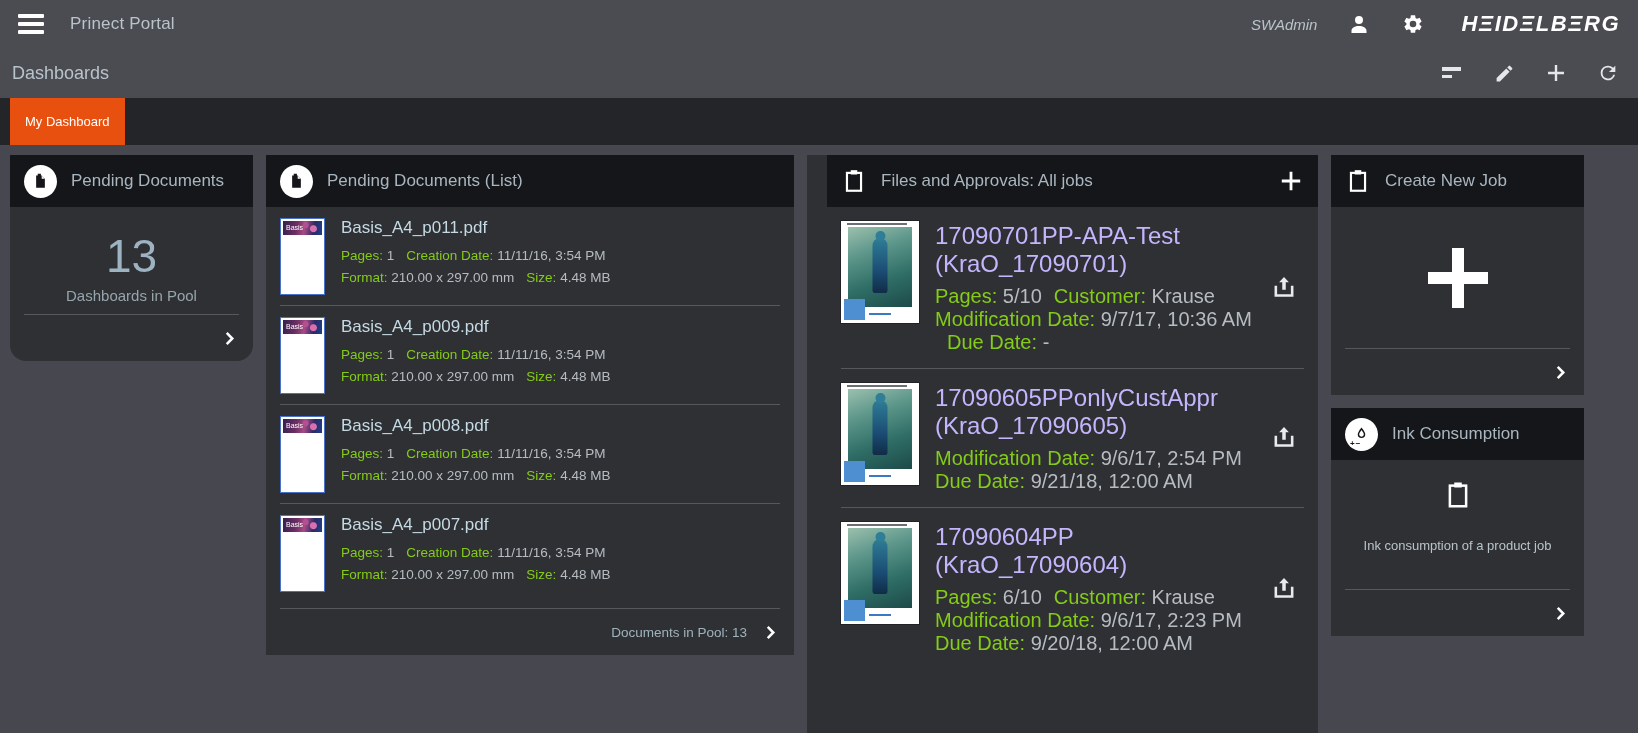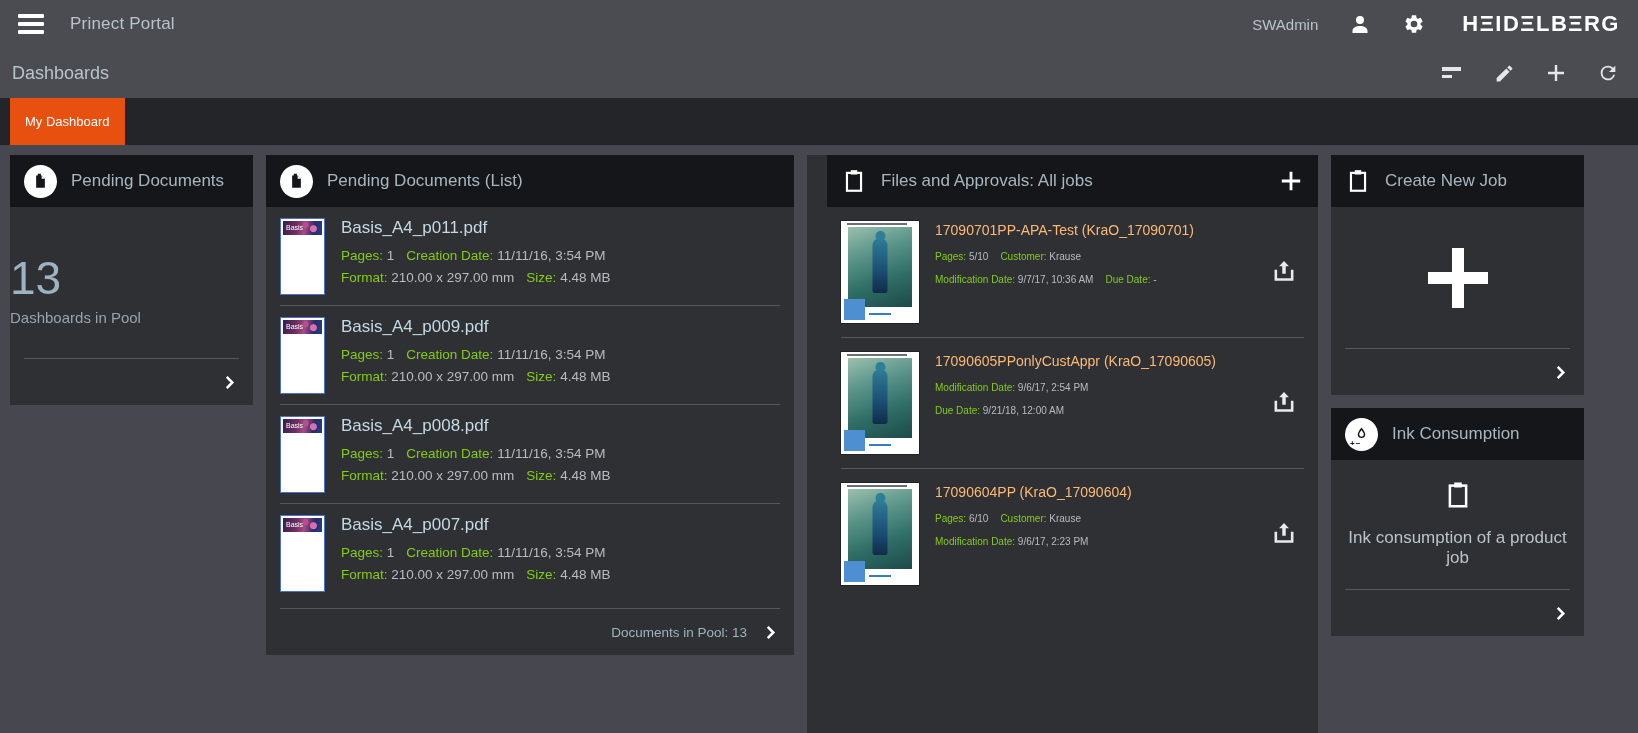--- a/index.html
+++ b/index.html
@@ -7,21 +7,21 @@
   body {
     background:#47484f;
     font-family:"Liberation Sans", sans-serif;
     color:#c3ccd2;
   }
   
   .topbar { height:48px; background:#4a4c52; display:flex; align-items:center; padding:0 18px; }
   .hamburger { width:26px; height:20px; display:flex; flex-direction:column; justify-content:space-between; cursor:pointer; }
   .hamburger span { display:block; height:4px; background:#fff; border-radius:1px; }
   .app-title { color:#b9c3ca; font-size:17px; margin-left:26px; letter-spacing:.2px; }
-  .topbar-right { margin-left:auto; display:flex; align-items:center; gap:30px; }
+  .topbar-right { margin-left:auto; display:flex; align-items:center; gap:30px;font-style:italic; }
   .user-name { color:#b9c3ca; font-size:15px; }
   .tb-icon { width:24px; height:24px; display:flex; align-items:center; justify-content:center; cursor:pointer; }
   .logo { color:#fff; font-weight:700; font-size:22px; letter-spacing:1.5px; margin-left:6px; }
 
   
   .navbar { height:50px; background:#4a4c52; display:flex; align-items:center; padding:0 18px 0 12px; }
   .nav-title { color:#b9c3ca; font-size:18px; }
   .nav-icons { margin-left:auto; display:flex; align-items:center; gap:28px; }
   .filter-glyph { width:20px; height:14px; position:relative; }
   .filter-glyph i { position:absolute; left:0; height:3.5px; background:#e4e7e9; display:block; }
@@ -40,28 +40,28 @@
   .card-header { height:52px; background:#141619; flex:none; display:flex; align-items:center;
                  gap:14px; padding:0 14px; color:#a9b6bf; font-size:17px; }
   .circle-icon { width:33px; height:33px; border-radius:50%; background:#fff; flex:none;
                  display:flex; align-items:center; justify-content:center; position:relative; }
   .divider { border-top:1px solid #55585d; margin:0 14px; flex:none; }
   .card-footer { height:46px; flex:none; display:flex; align-items:center; justify-content:flex-end;
                  gap:14px; padding:0 14px; color:#a3b3bb; font-size:13.5px; }
   .chev { cursor:pointer; display:flex; }
 
   
-  .card-pending { width:243px; height:250px; }
+  .card-pending { width:243px; height:206px;border-radius:16px; }
   .card-list    { width:528px; height:500px; }
   .card-files   { width:511px; height:648px;padding-left:20px; }
   .card-create  { width:253px; height:240px; }
   .card-ink     { width:253px; height:228px; }
 
   
-  .count-area { flex:1; display:flex; flex-direction:column; align-items:flex-start; justify-content:center; gap:8px;margin-top:16px; }
+  .count-area { flex:1; display:flex; flex-direction:column; align-items:center; justify-content:center; gap:8px;margin-top:16px; }
   .big-count { font-size:46px; font-weight:400; color:#9db3c2; line-height:1; }
   .count-label { font-size:15px; color:#97a5ad; }
 
   
   .plist-row { display:flex; gap:16px; padding:11px 14px 10px; cursor:pointer; }
   .doc-thumb { width:45px; height:77px; background:#fff; border:1px solid #4a72c8; position:relative; flex:none; }
   .doc-banner { position:absolute; top:2px; left:2px; right:2px; height:14px;
     background:
       radial-gradient(circle at 78% 55%, #d86fae 0 3px, rgba(0,0,0,0) 4px),
       radial-gradient(circle at 58% 30%, #b44f92 0 2.5px, rgba(0,0,0,0) 3.5px),
@@ -83,33 +83,33 @@
     background:linear-gradient(160deg,#9cc0ae 0%,#5f988c 30%,#2f6e66 65%,#1d4a49 100%); overflow:hidden; }
   .job-fig { position:absolute; left:50%; top:14%; transform:translateX(-50%);
     width:15px; height:55px; border-radius:8px 8px 3px 3px;
     background:linear-gradient(#2f7d96,#1b4d74 60%,#102c47); }
   .job-fig::before { content:""; position:absolute; top:-7px; left:2.5px; width:10px; height:10px;
     border-radius:50%; background:#2f7d96; }
   .job-topline { position:absolute; top:2px; left:6px; right:12px; height:2px; background:#6b6f73; }
   .job-swatch { position:absolute; left:3px; bottom:3px; width:21px; height:21px; background:#4e8fd2; }
   .job-logoline { position:absolute; bottom:8px; left:50%; transform:translateX(-50%);
     width:22px; height:2px; background:#3a7ac0; }
-  .jname { font-size:14px; color:#fdba74; margin:1px 0 7px; }
-  .jmeta { font-size:10px; line-height:23px; color:#b6bcc1; }
+  .jname { font-size:24px; color:#c4b5fd; margin:1px 0 7px; }
+  .jmeta { font-size:20px; line-height:23px; color:#b6bcc1; }
   .upload-btn { margin-left:auto; align-self:center; cursor:pointer; display:flex; flex:none; }
 
   
   .plus-area { flex:1; display:flex; align-items:center; justify-content:center; cursor:pointer; }
   .big-plus { position:relative; width:60px; height:60px; }
   .big-plus::before { content:""; position:absolute; top:24px; left:0; width:60px; height:12px; background:#fff; }
   .big-plus::after  { content:""; position:absolute; left:24px; top:0; height:60px; width:12px; background:#fff; }
 
   
   .ink-body { flex:1; display:flex; flex-direction:column; align-items:center; padding-top:20px; }
-  .ink-desc { margin-top:18px; font-size:17px; color:#b9c4ca; text-align:center; padding:0 10px; }
+  .ink-desc { margin-top:28px; font-size:13px; color:#b9c4ca; text-align:center; padding:0 10px; }
   .pm { position:absolute; bottom:3px; left:5px; font-size:8px; font-weight:bold; color:#141619;
         line-height:1; letter-spacing:1px; }
 </style>
 </head>
 <body>
 
 <div class="topbar">
   <div class="hamburger">
       <span></span>
       <span></span>
@@ -361,20 +361,23 @@
           <div class="job-logoline"></div>
         </div>
         <div>
           <div class="jname">17090604PP (KraO_17090604)</div>
           <div class="jmeta">
             <span class="lbl">Pages:</span> <span>6/10</span><span class="gap1"></span><span class="lbl">Customer:</span> <span>Krause</span>
           </div>
           <div class="jmeta">
             <span class="lbl">Modification Date:</span> <span>9/6/17, 2:23 PM</span>
           </div>
+          <div class="jmeta">
+            <span class="lbl">Due Date:</span> <span>9/20/18, 12:00 AM</span>
+          </div>
         </div>
         <span class="upload-btn">
           <svg width="28" height="28" viewBox="0 0 24 24">
               <path d="M5 10v8.5h14V10" stroke="#e8eaec" stroke-width="2.2" fill="none"></path>
               <path fill="#e8eaec" d="M12 2.6l4.2 4.4h-2.7v6.5h-3V7h-2.7z"></path>
             </svg>
         </span>
       </div>
 
       <div class="divider" style="margin-top:auto"></div>

